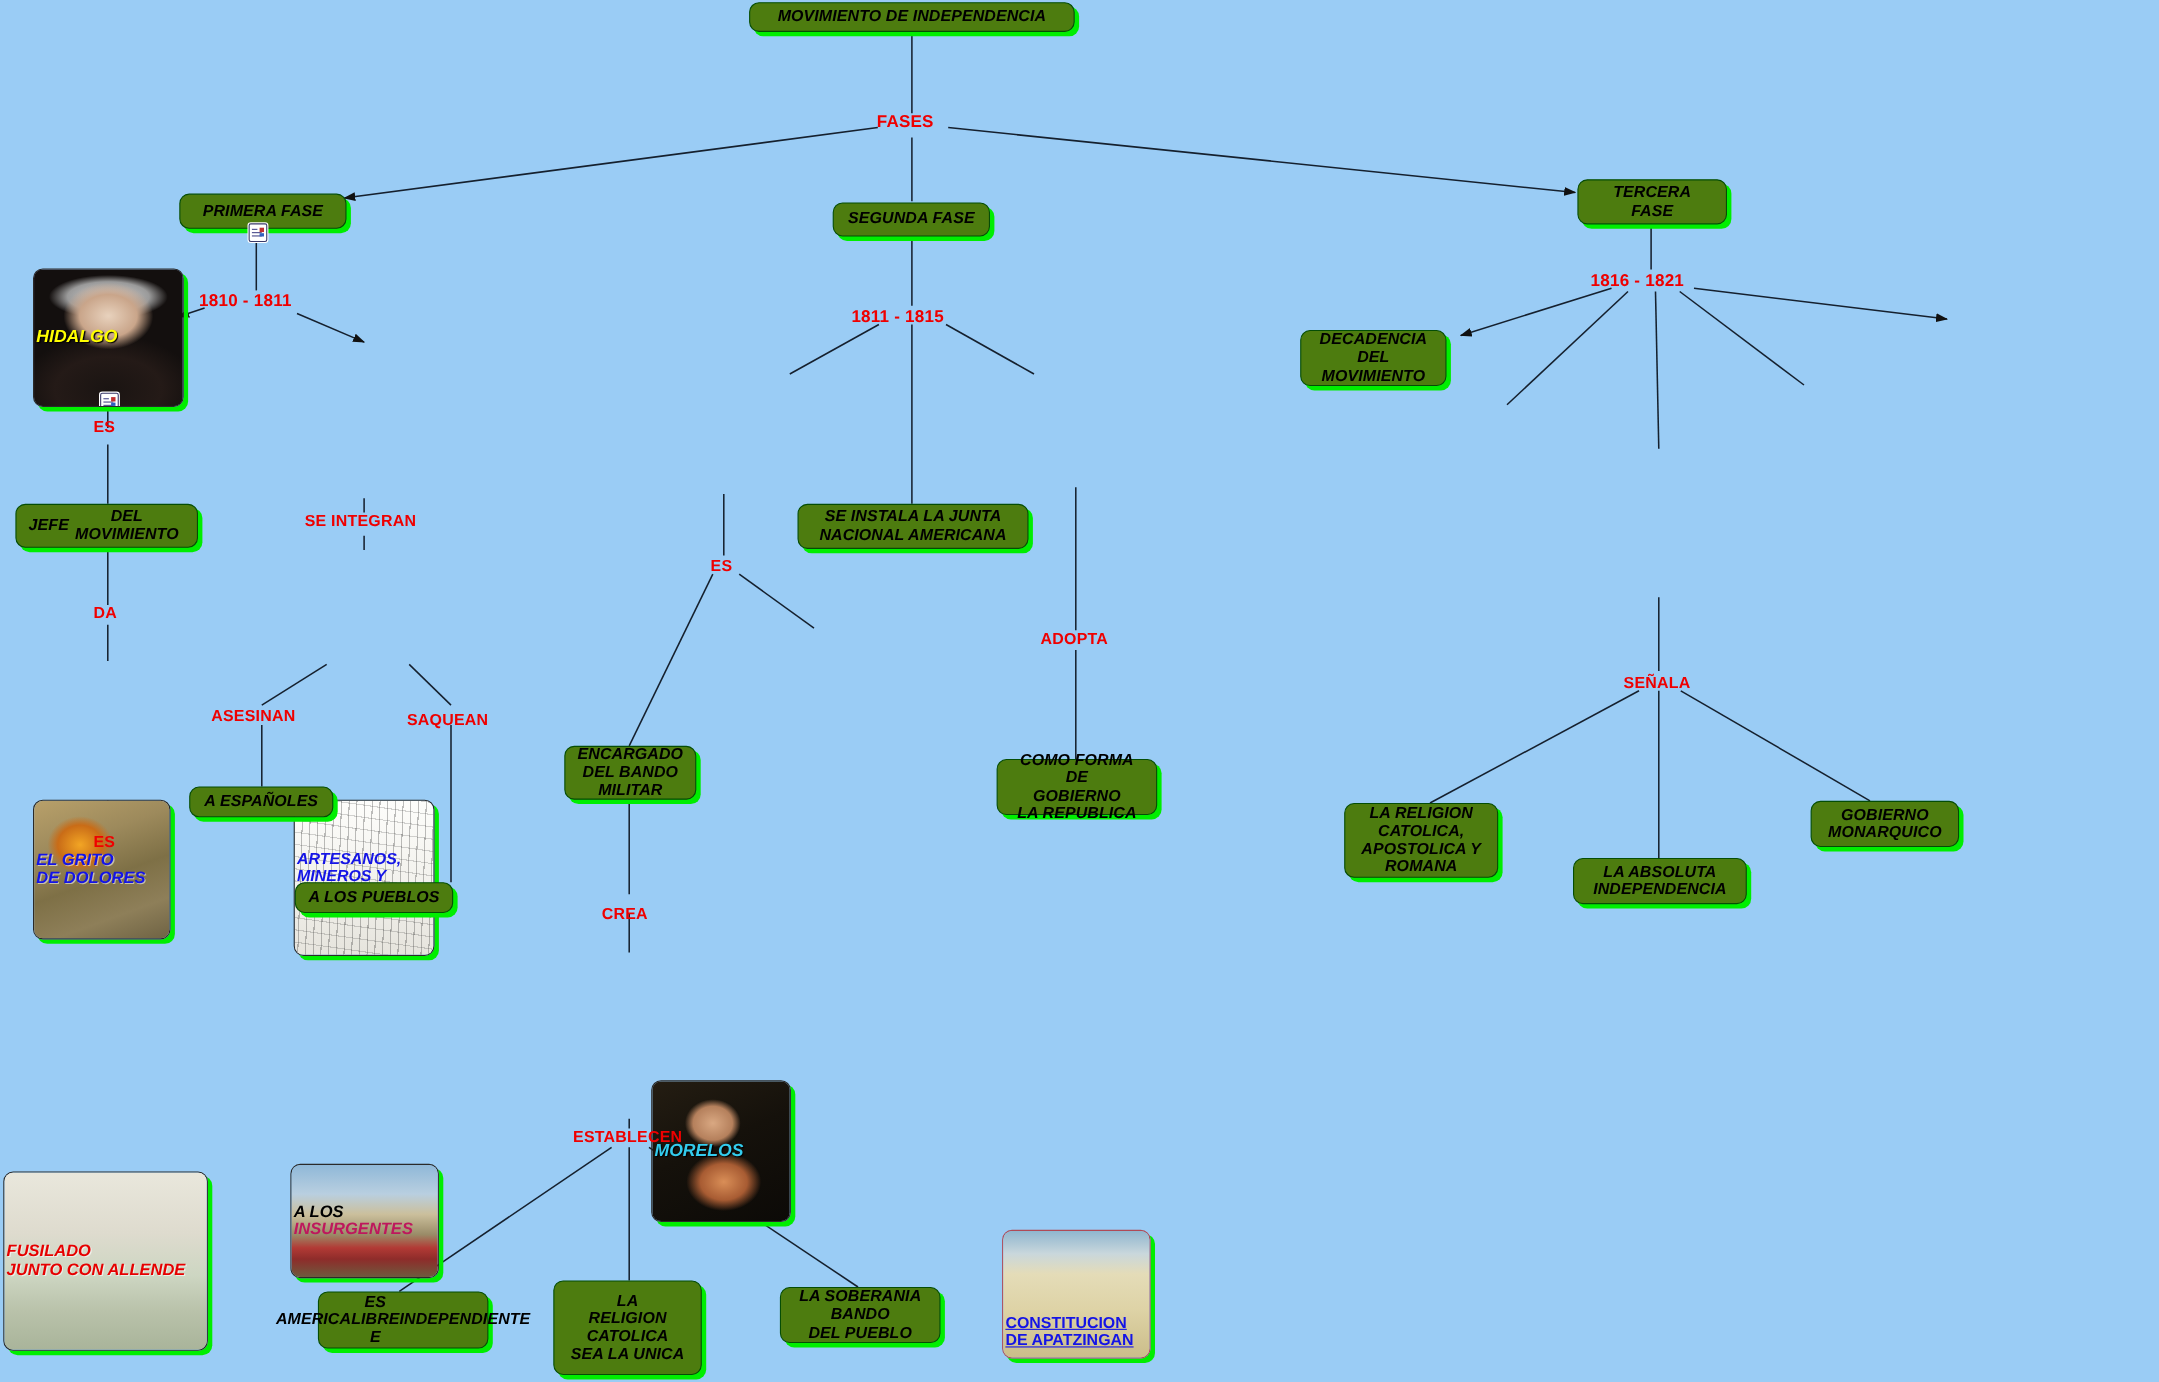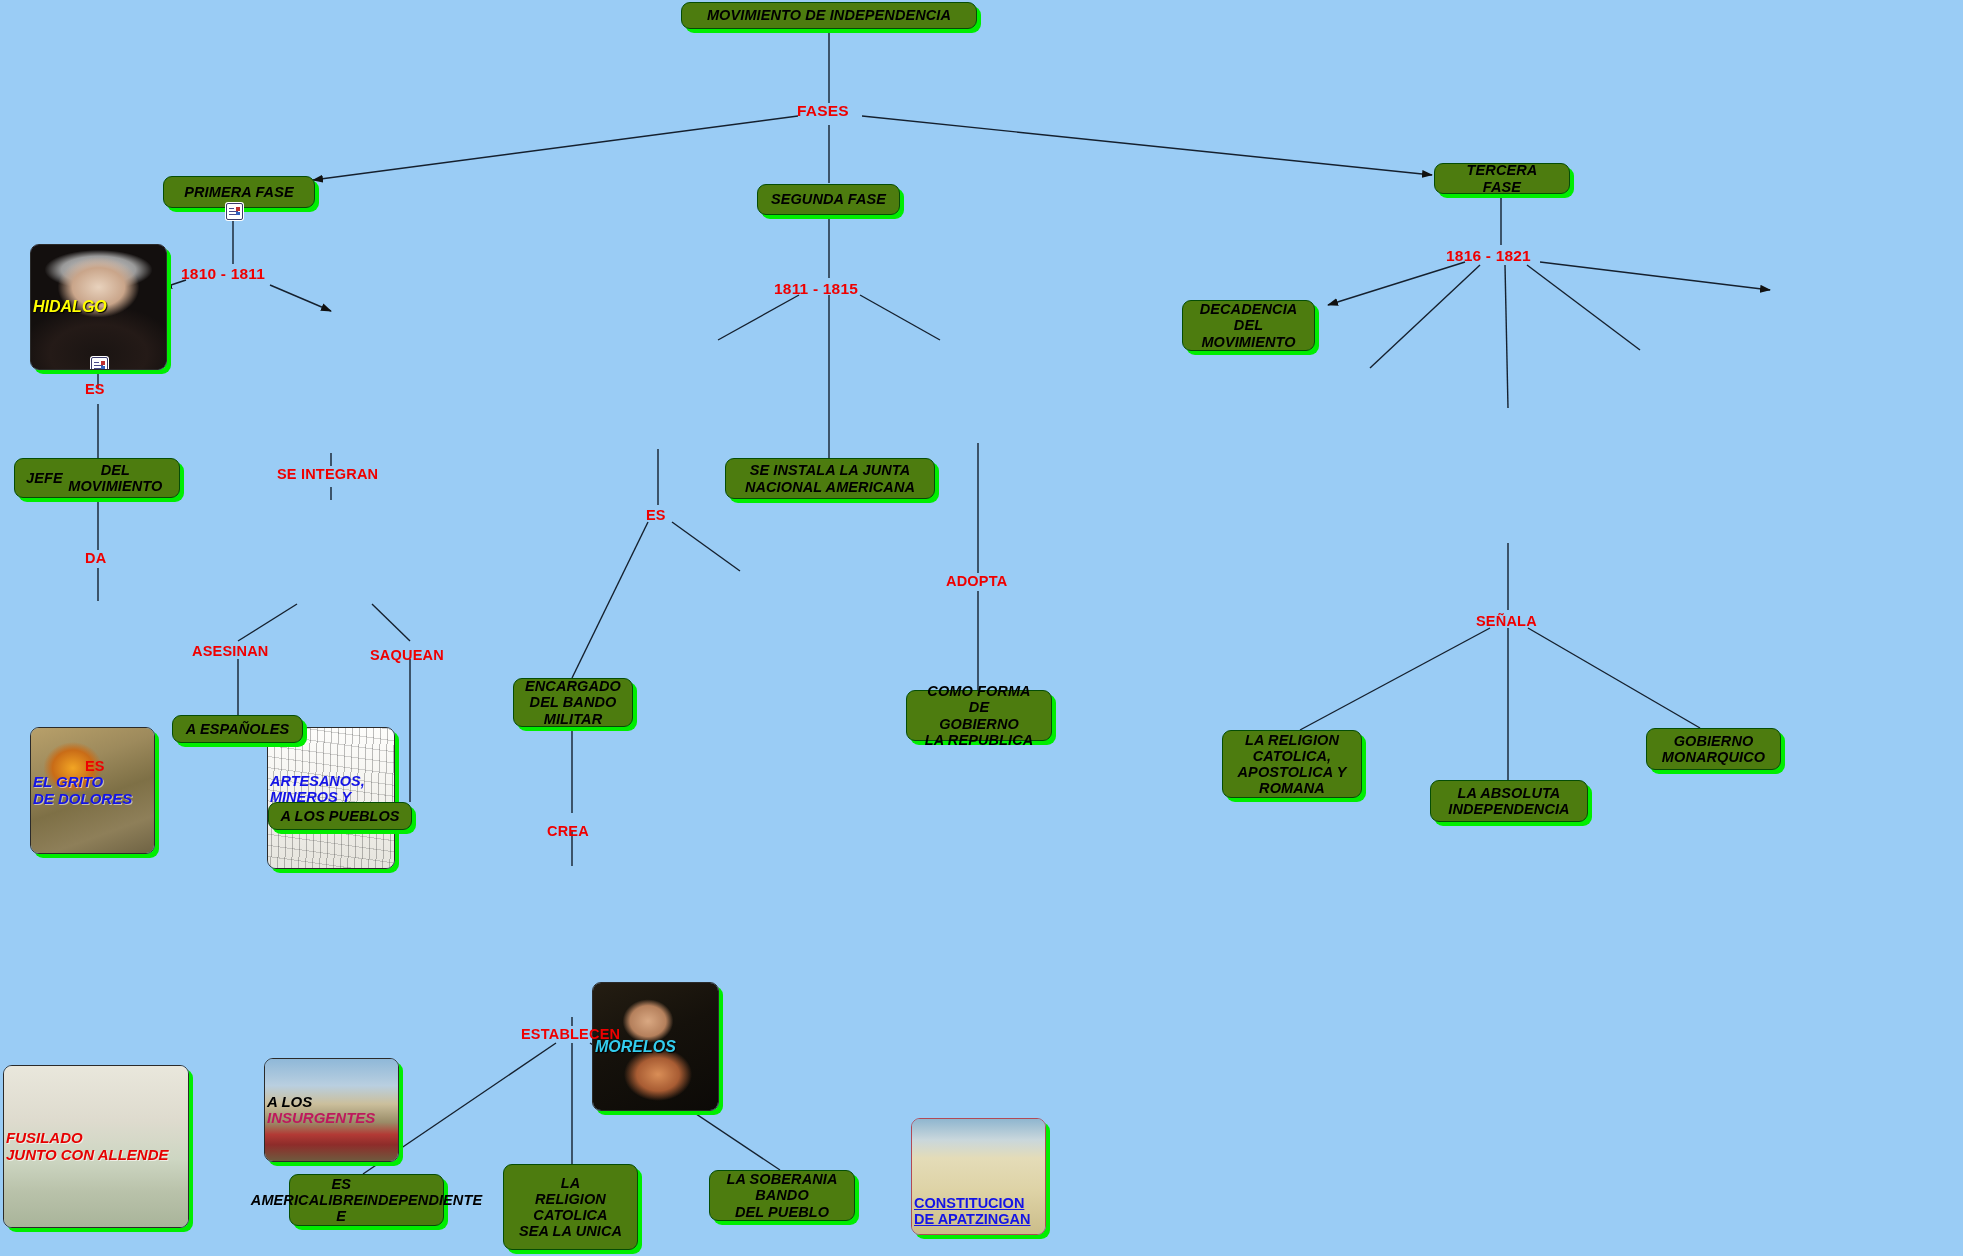--- a/index.html
+++ b/index.html
@@ -228,21 +228,21 @@
         <i class="l3"></i>
         <i class="sq"></i>
         <i class="sq2"></i>
     </span>
   </div>
 
   <div class="node box" style="left:757px;top:184px;width:143px;height:31px;">
     <span>SEGUNDA FASE</span>
   </div>
 
-  <div class="node box" style="left:1434px;top:163px;width:136px;height:31px;">
+  <div class="node box" style="left:1434px;top:163px;width:136px;height:41px;">
     <span>TERCERA FASE</span>
   </div>
 
   <div class="node img-node" style="left:30px;top:244px;width:137px;height:126px;">
     <div class="art art-hidalgo"></div>
     <div class="scrim"></div>
     <div class="caption" style="font-size:16px;color:#FFFF00;text-shadow:1px 1px 1px #000;">HIDALGO</div>
     <span class="badge" style="left:60px;top:112px;">
       <i class="l1"></i>
         <i class="l2"></i>

